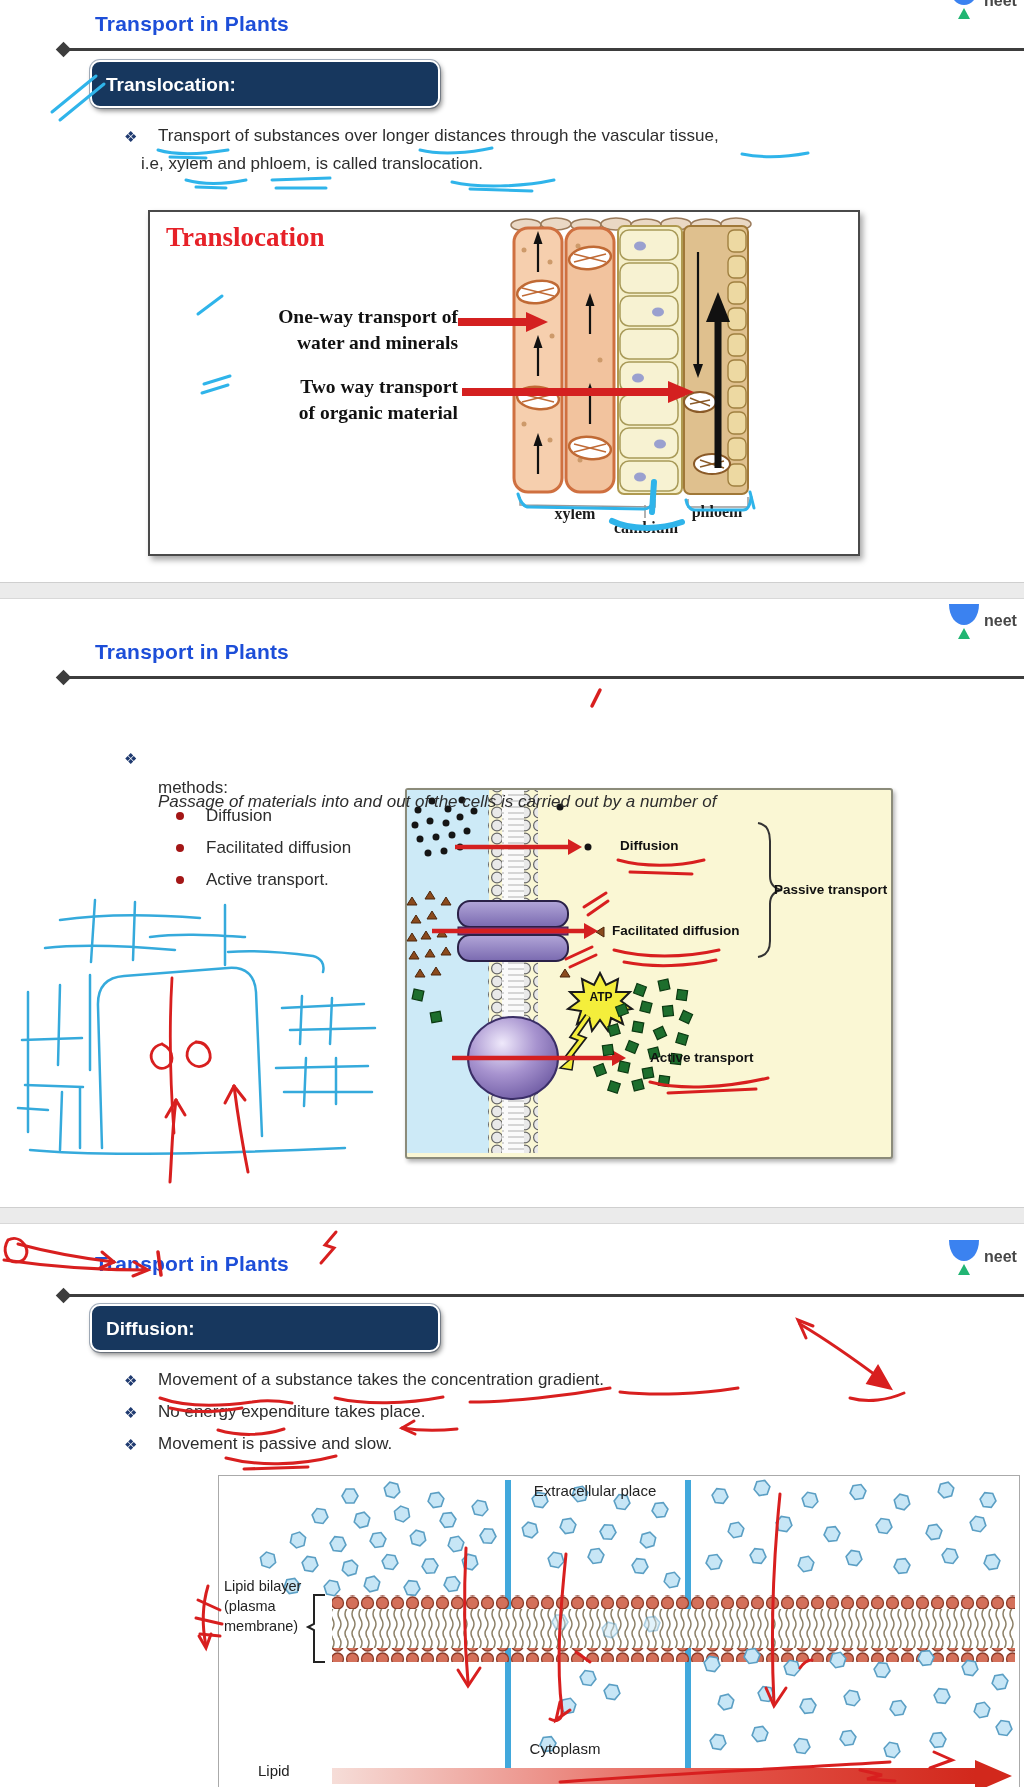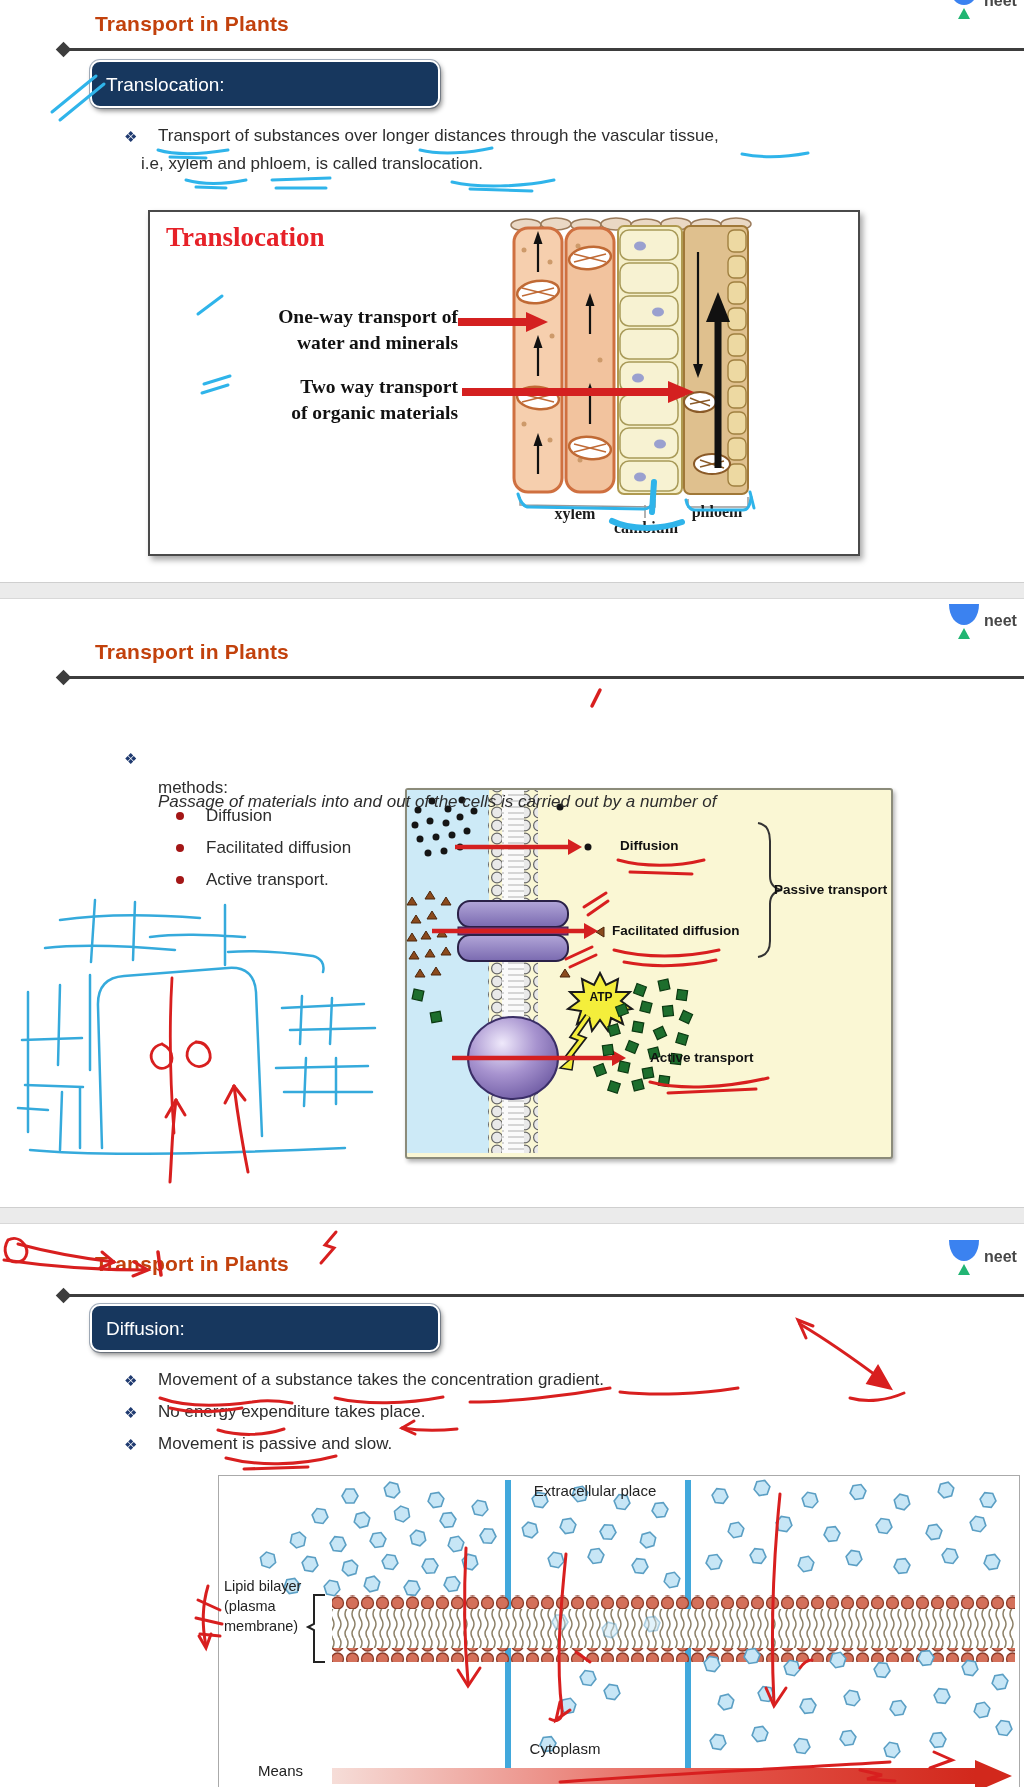--- a/index.html
+++ b/index.html
@@ -1,25 +1,25 @@
 <!DOCTYPE html>
 <html><head>
 <meta charset="utf-8">
 <style>
   html,body{margin:0;padding:0;background:#fff;}
   #page{position:relative;width:1024px;height:1787px;overflow:hidden;background:#fff;
         font-family:"Liberation Sans",sans-serif;padding-left:46px;}
   .abs{position:absolute;}
-  .slide-title{font-size:21px;font-weight:700;color:#c2410c;letter-spacing:.2px;z-index:3;}
+  .slide-title{font-size:21px;font-weight:700;color:#1d4ed8;letter-spacing:.2px;z-index:3;}
   .rule{left:64px;width:960px;height:3px;background:#3d3d3d;z-index:2;}
   .rule::before{content:"";position:absolute;left:-6px;top:-4px;width:11px;height:11px;
         background:#3d3d3d;transform:rotate(45deg);}
   .heading-box{width:350px;height:48px;background:#17375e;border:2px solid #ffffff;
         border-radius:10px;box-shadow:2px 3px 5px rgba(0,0,0,.45),0 0 0 1px #a9b4c2;
-        color:#fff;font-size:19px;font-weight:400;line-height:46px;padding-left:14px;
+        color:#fff;font-size:19px;font-weight:700;line-height:46px;padding-left:14px;
         box-sizing:border-box;z-index:3;}
   .body-text{font-size:17px;color:#2d2d2d;z-index:3;white-space:nowrap;}
   .marker{font-size:15px;color:#1f3a70;z-index:3;}
   .dot{width:8px;height:8px;border-radius:50%;background:#a31616;z-index:3;}
   .neet{display:flex;align-items:flex-start;gap:4px;z-index:3;}
   .neet-text{font-size:16px;font-weight:700;color:#474747;padding-top:8px;}
   .divider{left:0;width:1024px;height:15px;background:#ebebeb;border-top:1px solid #cfcfcf;
         border-bottom:1px solid #d8d8d8;z-index:2;}
   .figure-frame{background:#fff;border:2px solid #4a4a4a;box-shadow:3px 4px 6px rgba(0,0,0,.35);z-index:1;}
   .serif{font-family:"Liberation Serif",serif;}
@@ -376,21 +376,21 @@
   <div class="abs heading-box" style="left:90px;top:60px;">Translocation:</div>
   <span class="abs marker" style="left:124px;top:128px;">❖</span>
   <span class="abs body-text" style="left:158px;top:126px;">Transport of substances over longer distances through the vascular tissue,</span>
   <span class="abs body-text" style="left:141px;top:154px;">i.e, xylem and phloem, is called translocation.</span>
 
   <div class="abs figure-frame" style="left:148px;top:210px;width:708px;height:342px;"></div>
   <span class="abs fig-title serif" style="left:166px;top:222px;">Translocation</span>
   <span class="abs fig-label serif" style="left:218px;top:306px;width:240px;">One-way transport of</span>
   <span class="abs fig-label serif" style="left:218px;top:332px;width:240px;">water and minerals</span>
   <span class="abs fig-label serif" style="left:218px;top:376px;width:240px;">Two way transport</span>
-  <span class="abs fig-label serif" style="left:218px;top:402px;width:240px;">of organic materials</span>
+  <span class="abs fig-label serif" style="left:218px;top:402px;width:240px;">of organic material</span>
   <span class="abs tissue-label serif" style="left:540px;top:505px;width:70px;">xylem</span>
   <span class="abs tissue-label serif" style="left:606px;top:519px;width:80px;">cambium</span>
   <span class="abs tissue-label serif" style="left:682px;top:503px;width:70px;">phloem</span>
 
   <div class="abs divider" style="top:582px;"></div>
 
   <div class="abs neet" style="left:948px;top:604px;">
     <svg width="32" height="38" viewBox="0 0 32 38">
       <path d="M1,0 h30 c0,13 -7,21 -15,21 c-8,0 -15,-8 -15,-21 z" fill="#3b82f0"></path>
       <polygon points="10,35 22,35 16,24" fill="#22b573"></polygon>
@@ -434,21 +434,21 @@
   <span class="abs body-text" style="left:158px;top:1402px;">No energy expenditure takes place.</span>
   <span class="abs marker" style="left:124px;top:1436px;">❖</span>
   <span class="abs body-text" style="left:158px;top:1434px;">Movement is passive and slow.</span>
 
   <div class="abs lipid-frame" style="left:218px;top:1475px;width:800px;height:330px;"></div>
   <span class="abs lipid-text" style="left:500px;top:1482px;width:190px;text-align:center;">Extracellular place</span>
   <span class="abs lipid-text" style="left:224px;top:1578px;font-size:14.5px;">Lipid bilayer</span>
   <span class="abs lipid-text" style="left:224px;top:1598px;font-size:14.5px;">(plasma</span>
   <span class="abs lipid-text" style="left:224px;top:1618px;font-size:14.5px;">membrane)</span>
   <span class="abs lipid-text" style="left:480px;top:1740px;width:170px;text-align:center;">Cytoplasm</span>
-  <span class="abs lipid-text" style="left:258px;top:1762px;">Means</span>
+  <span class="abs lipid-text" style="left:258px;top:1762px;">Lipid</span>
 
   <svg class="layer pen" width="1024" height="1787" viewBox="0 0 1024 1787">
 
     <g stroke="#2fb4ea" stroke-width="3" fill="none" stroke-linecap="round">
       <path d="M52,112 L96,76"></path>
         <path d="M60,120 L104,84"></path>
       <path d="M158,150 c20,6 45,4 70,0"></path>
         <path d="M170,157 l36,1"></path>
       <path d="M420,150 c20,5 50,3 72,-2"></path>
       <path d="M742,154 c20,4 45,3 66,-1"></path>

